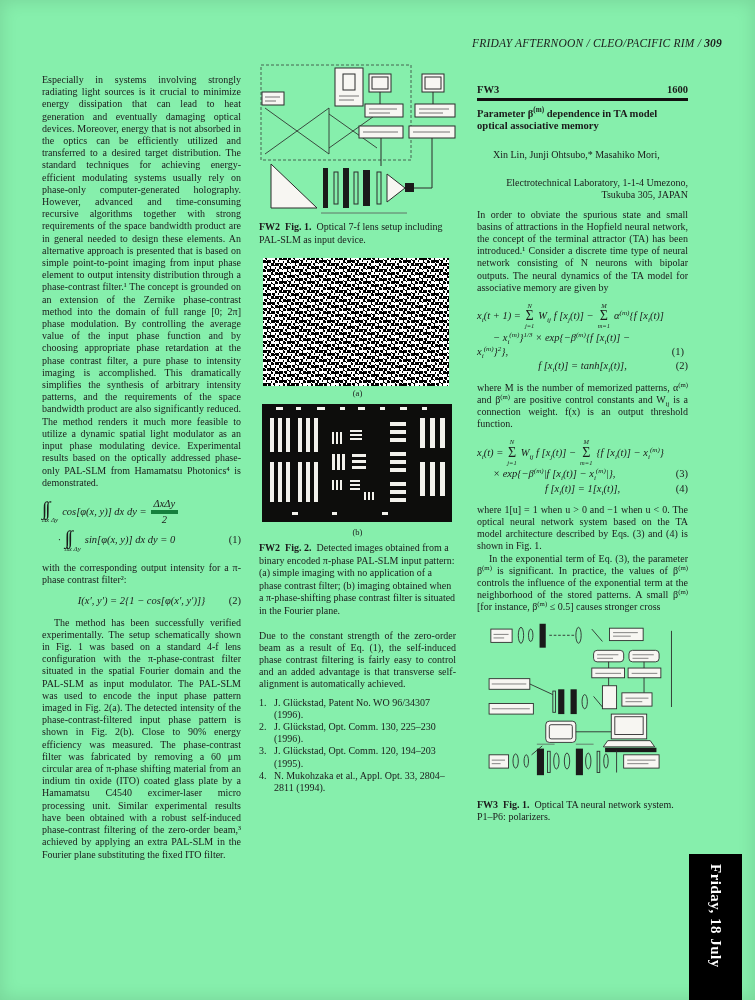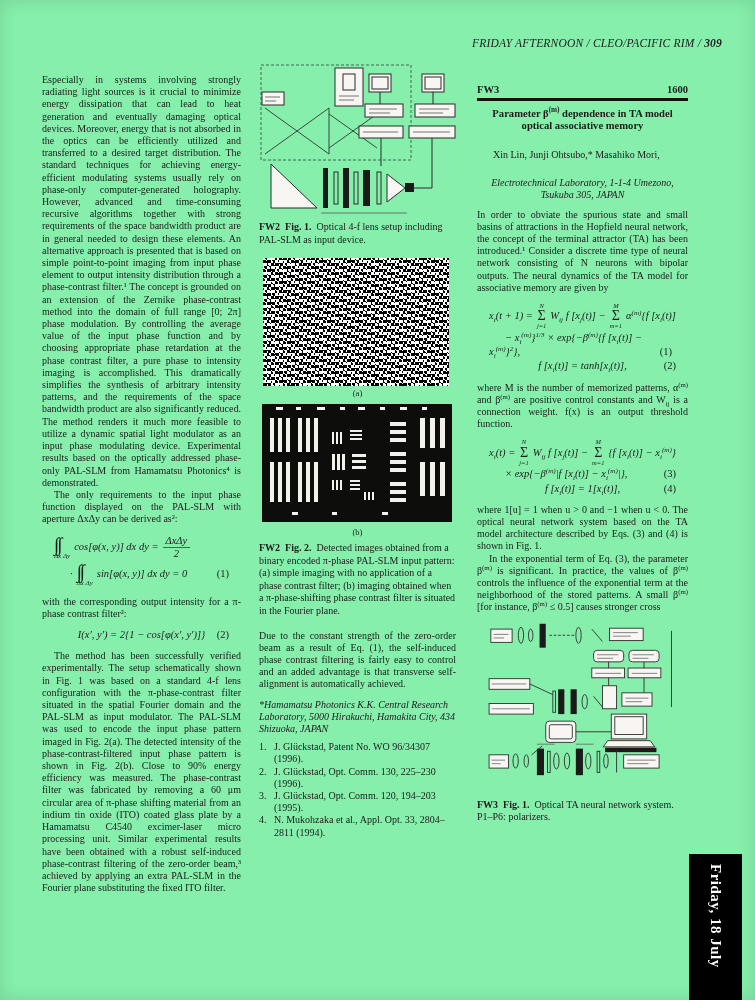--- a/index.html
+++ b/index.html
@@ -18,36 +18,36 @@
   .col{position:absolute; text-align:justify;}
   #col-left{left:42px; top:74px; width:199px;}
   #col-mid{left:259px; top:62px; width:197px;}
   #col-right{left:477px; top:84px; width:211px;}
   .p{margin:0; text-indent:12px;}
   .p.flush{text-indent:0;}
   sup,sub{font-size:68%; line-height:0;}
   
   .session-head{display:flex; justify-content:space-between; font-weight:bold; font-size:10.5px; margin-bottom:2px;}
   .session-rule{height:2.5px; background:#111; margin:1px 0 7px 0;}
-  .paper-title{font-weight:bold; font-size:10.6px; line-height:12.6px; text-align:center; margin:0 0 7px 0;}
+  .paper-title{font-weight:bold; font-size:10.6px; line-height:12.6px; text-align:left; margin:0 0 7px 0;}
   .authors{text-align:left; margin:16px;}
-  .affil{font-style:italic; text-align:center; margin:12px 0 7px 0;}
+  .affil{text-align:right; margin:12px 0 7px 0;}
   
-  .eqblock{margin:9px 12px; font-style:italic; font-size:10.5px;}
+  .eqblock{margin:9px 0; font-style:italic; font-size:10.5px;}
   .eqrow{display:flex; align-items:center; gap:4px; margin:2px 0; position:relative;}
   .eqrow.indent{margin-left:16px;}
   .eqrow.rightend{justify-content:flex-end; padding-right:4px;}
   .eqrow.center{justify-content:center;}
   .eqno{margin-left:auto; font-style:normal;}
   .eqno.abs{position:absolute; right:0; margin:0;}
   .intwrap{display:inline-flex; flex-direction:column; align-items:flex-start; line-height:1;}
   .intsym{font-size:19px; font-style:normal; letter-spacing:-2px;}
   .intsub{font-size:7px; margin-top:-1px; font-style:italic;}
   .frac{display:inline-flex; flex-direction:column; align-items:center; line-height:1.15;}
-  .fnum{border-bottom:1px solid #15803d; padding:0 3px;}
+  .fnum{border-bottom:4px solid #15803d; padding:0 3px;}
   .sum{display:inline-flex; flex-direction:column; align-items:center; line-height:1;}
   .sumlim{font-size:6.5px; font-style:italic;}
   .sumsig{font-size:14px; font-style:normal;}
   
   .figure{margin:0 0 4px 0;}
   .fig2a{
     width:186px; height:128px; margin-left:4px;
     background:
       repeating-linear-gradient(0deg,#000 0 3px,#fff 3px 6px),
       repeating-linear-gradient(90deg,#000 0 4px,#fff 4px 8px),
@@ -83,21 +83,20 @@
 
 <div class="page">
 
   <div class="running-header">
     <span>FRIDAY AFTERNOON / CLEO/PACIFIC RIM /</span>
     <span class="pg">309</span>
   </div>
 
   <div class="col" id="col-left">
     <p class="p flush">Especially in systems involving strongly radiating light sources is it crucial to minimize energy dissipation that can lead to heat generation and eventually damaging optical devices. Moreover, energy that is not absorbed in the optics can be efficiently utilized and transferred to a desired target distribution. The standard techniques for achieving energy-efficient modulating systems usually rely on phase-only computer-generated holography. However, advanced and time-consuming recursive algorithms together with strong requirements of the space bandwidth product are in general needed to design these elements. An alternative approach is presented that is based on simple point-to-point imaging from input phase element to output intensity distribution through a phase-contrast filter.¹ The concept is grounded on an extension of the Zernike phase-contrast method into the domain of full range [0; 2π] phase modulation. By controlling the average value of the input phase function and by choosing appropriate phase retardation at the phase contrast filter, a pure phase to intensity imaging is accomplished. This dramatically simplifies the synthesis of arbitrary intensity patterns, and the requirements of the space bandwidth product are also significantly reduced. The method renders it much more feasible to utilize a dynamic spatial light modulator as an input phase modulating device. Experimental results based on the optically addressed phase-only PAL-SLM from Hamamatsu Photonics⁴ is demonstrated.</p>
-    <p class="p">The only requirements to the input phase function displayed on the PAL-SLM with aperture ΔxΔy can be derived as²:</p>
 
     <div class="eqblock">
       <div class="eqrow">
         <span class="intwrap">
           <span class="intsym">∫∫</span>
           <span class="intsub">Δx Δy</span>
         </span>
         <span>cos[φ(x, y)] dx dy =</span>
         <span class="frac">
           <span class="fnum">ΔxΔy</span>
@@ -158,21 +157,21 @@
         <rect class="ln" x="75" y="110" width="4" height="32"></rect>
         <rect class="dk" x="84" y="106" width="6" height="40"></rect>
         <rect class="ln" x="95" y="110" width="4" height="32"></rect>
         <rect class="dk" x="104" y="108" width="7" height="36"></rect>
         <rect class="ln" x="118" y="110" width="4" height="32"></rect>
         <path class="bx" d="M128 112 L146 126 L128 140 Z"></path>
         <rect class="dk" x="146" y="121" width="9" height="9"></rect>
         <path class="tq" d="M62 151 h86"></path>
       </svg>
     </div>
-    <p class="caption"><b>FW2</b>&nbsp; <b>Fig. 1.</b>&nbsp; <span>Optical 4-f lens setup including PAL-SLM as input device.</span></p>
+    <p class="caption"><b>FW2</b>&nbsp; <b>Fig. 1.</b>&nbsp; <span>Optical 7-f lens setup including PAL-SLM as input device.</span></p>
 
     <div class="figure">
       <div class="fig2a"></div>
       <p class="sublabel">(a)</p>
     </div>
 
     <div class="figure">
       <svg width="190" height="118" viewBox="0 0 190 118" style="margin-left:3px">
         <rect width="190" height="118" fill="#0d0d0c"></rect>
         <g fill="#f2f1ec">
@@ -236,21 +235,20 @@
             <rect x="70" y="108" width="5" height="3"></rect>
             <rect x="120" y="108" width="6" height="3"></rect>
         </g>
       </svg>
       <p class="sublabel">(b)</p>
     </div>
 
     <p class="caption"><b>FW2</b>&nbsp; <b>Fig. 2.</b>&nbsp; <span>Detected images obtained from a binary encoded π-phase PAL-SLM input pattern: (a) simple imaging with no application of a phase contrast filter; (b) imaging obtained when a π-phase-shifting phase contrast filter is situated in the Fourier plane.</span></p>
 
     <p class="p flush">Due to the constant strength of the zero-order beam as a result of Eq. (1), the self-induced phase contrast filtering is fairly easy to control and an added advantage is that transverse self-alignment is automatically achieved.</p>
-    <p class="footnote">*Hamamatsu Photonics K.K. Central Research Laboratory, 5000 Hirakuchi, Hamakita City, 434 Shizuoka, JAPAN</p>
 
     <div class="refs">
       <div class="ref">
           <span class="n">1.</span>
           <span class="t">J. Glückstad, Patent No. WO 96/34307 (1996).</span>
         </div>
       <div class="ref">
           <span class="n">2.</span>
           <span class="t">J. Glückstad, Opt. Comm. 130, 225–230 (1996).</span>
         </div>

